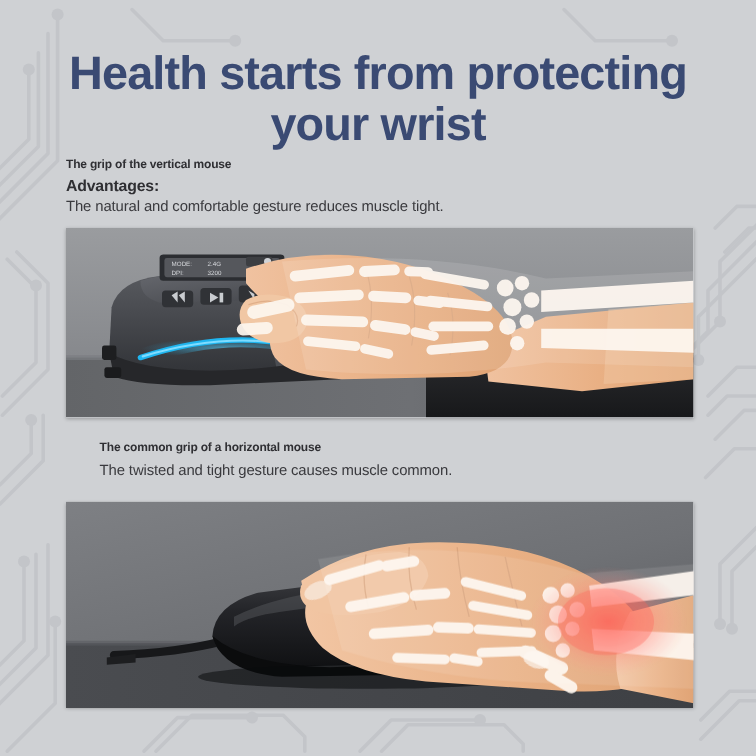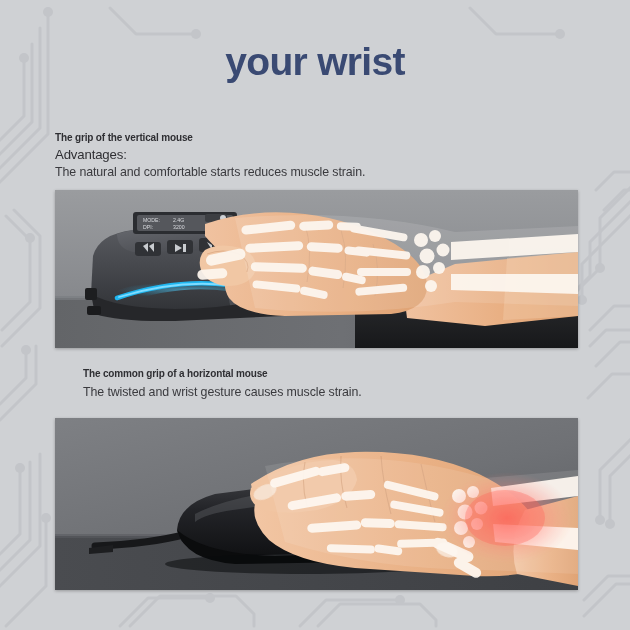--- a/index.html
+++ b/index.html
@@ -29,21 +29,21 @@
     white-space:nowrap;
   }
 
   
   .textblock{position:absolute;left:55px;z-index:3;}
   .tb-head{
     color:#2f2f33;font-weight:bold;font-size:10px;line-height:16.5px;
     letter-spacing:-0.15px;
   }
   .tb-sub{
-    color:#2f2f33;font-weight:normal;font-size:13.2px;line-height:16.5px;
+    color:#2f2f33;font-weight:bold;font-size:13.2px;line-height:16.5px;
     letter-spacing:-0.15px;
   }
   .tb-body{
     color:#3a3a3e;font-size:12.4px;line-height:17px;
     letter-spacing:-0.1px;padding-top:1px;
   }
   #block-1{top:130px;}
   #block-2{top:366px;margin-left:28px;}
 
   
@@ -115,27 +115,28 @@
           <circle cx="610" cy="524" r="5"></circle>
         <circle cx="210" cy="598" r="5"></circle>
           <circle cx="400" cy="600" r="5"></circle>
         <circle cx="196" cy="34" r="5"></circle>
           <circle cx="560" cy="34" r="5"></circle>
       </g>
     </svg>
   </div>
 
   <div class="title-wrap">
+    <div class="title-line">Health starts from protecting</div>
     <div class="title-line">your wrist</div>
   </div>
 
   <div class="textblock" id="block-1">
     <div class="tb-head">The grip of the vertical mouse</div>
     <div class="tb-sub">Advantages:</div>
-    <div class="tb-body">The natural and comfortable starts reduces muscle strain.</div>
+    <div class="tb-body">The natural and comfortable gesture reduces muscle tight.</div>
   </div>
 
   <div class="photo" id="photo-1">
     <div class="photo-inner">
       <svg viewBox="0 0 523 158" preserveAspectRatio="xMidYMid slice">
         <defs>
           <linearGradient id="p1wall" x1="0" y1="0" x2="0" y2="1">
             <stop offset="0%" stop-color="#9a9c9f"></stop>
             <stop offset="100%" stop-color="#86888c"></stop>
           </linearGradient>
@@ -274,21 +275,21 @@
           <path d="M396 84 L523 84 L523 104 L396 100 Z"></path>
         </g>
 
         <path d="M180 28 Q300 18 400 42 L523 36 L523 116 L400 112 Q300 128 200 118 Z" fill="#ffffff" opacity="0.12"></path>
       </svg>
     </div>
   </div>
 
   <div class="textblock" id="block-2">
     <div class="tb-head">The common grip of a horizontal mouse</div>
-    <div class="tb-body">The twisted and wrist gesture causes muscle strain.</div>
+    <div class="tb-body">The twisted and tight gesture causes muscle common.</div>
   </div>
 
   <div class="photo" id="photo-2">
     <div class="photo-inner">
       <svg viewBox="0 0 523 172" preserveAspectRatio="xMidYMid slice">
         <defs>
           <linearGradient id="p2wall" x1="0" y1="0" x2="1" y2="1">
             <stop offset="0%" stop-color="#7e8084"></stop>
             <stop offset="60%" stop-color="#6f7175"></stop>
             <stop offset="100%" stop-color="#5f6165"></stop>

